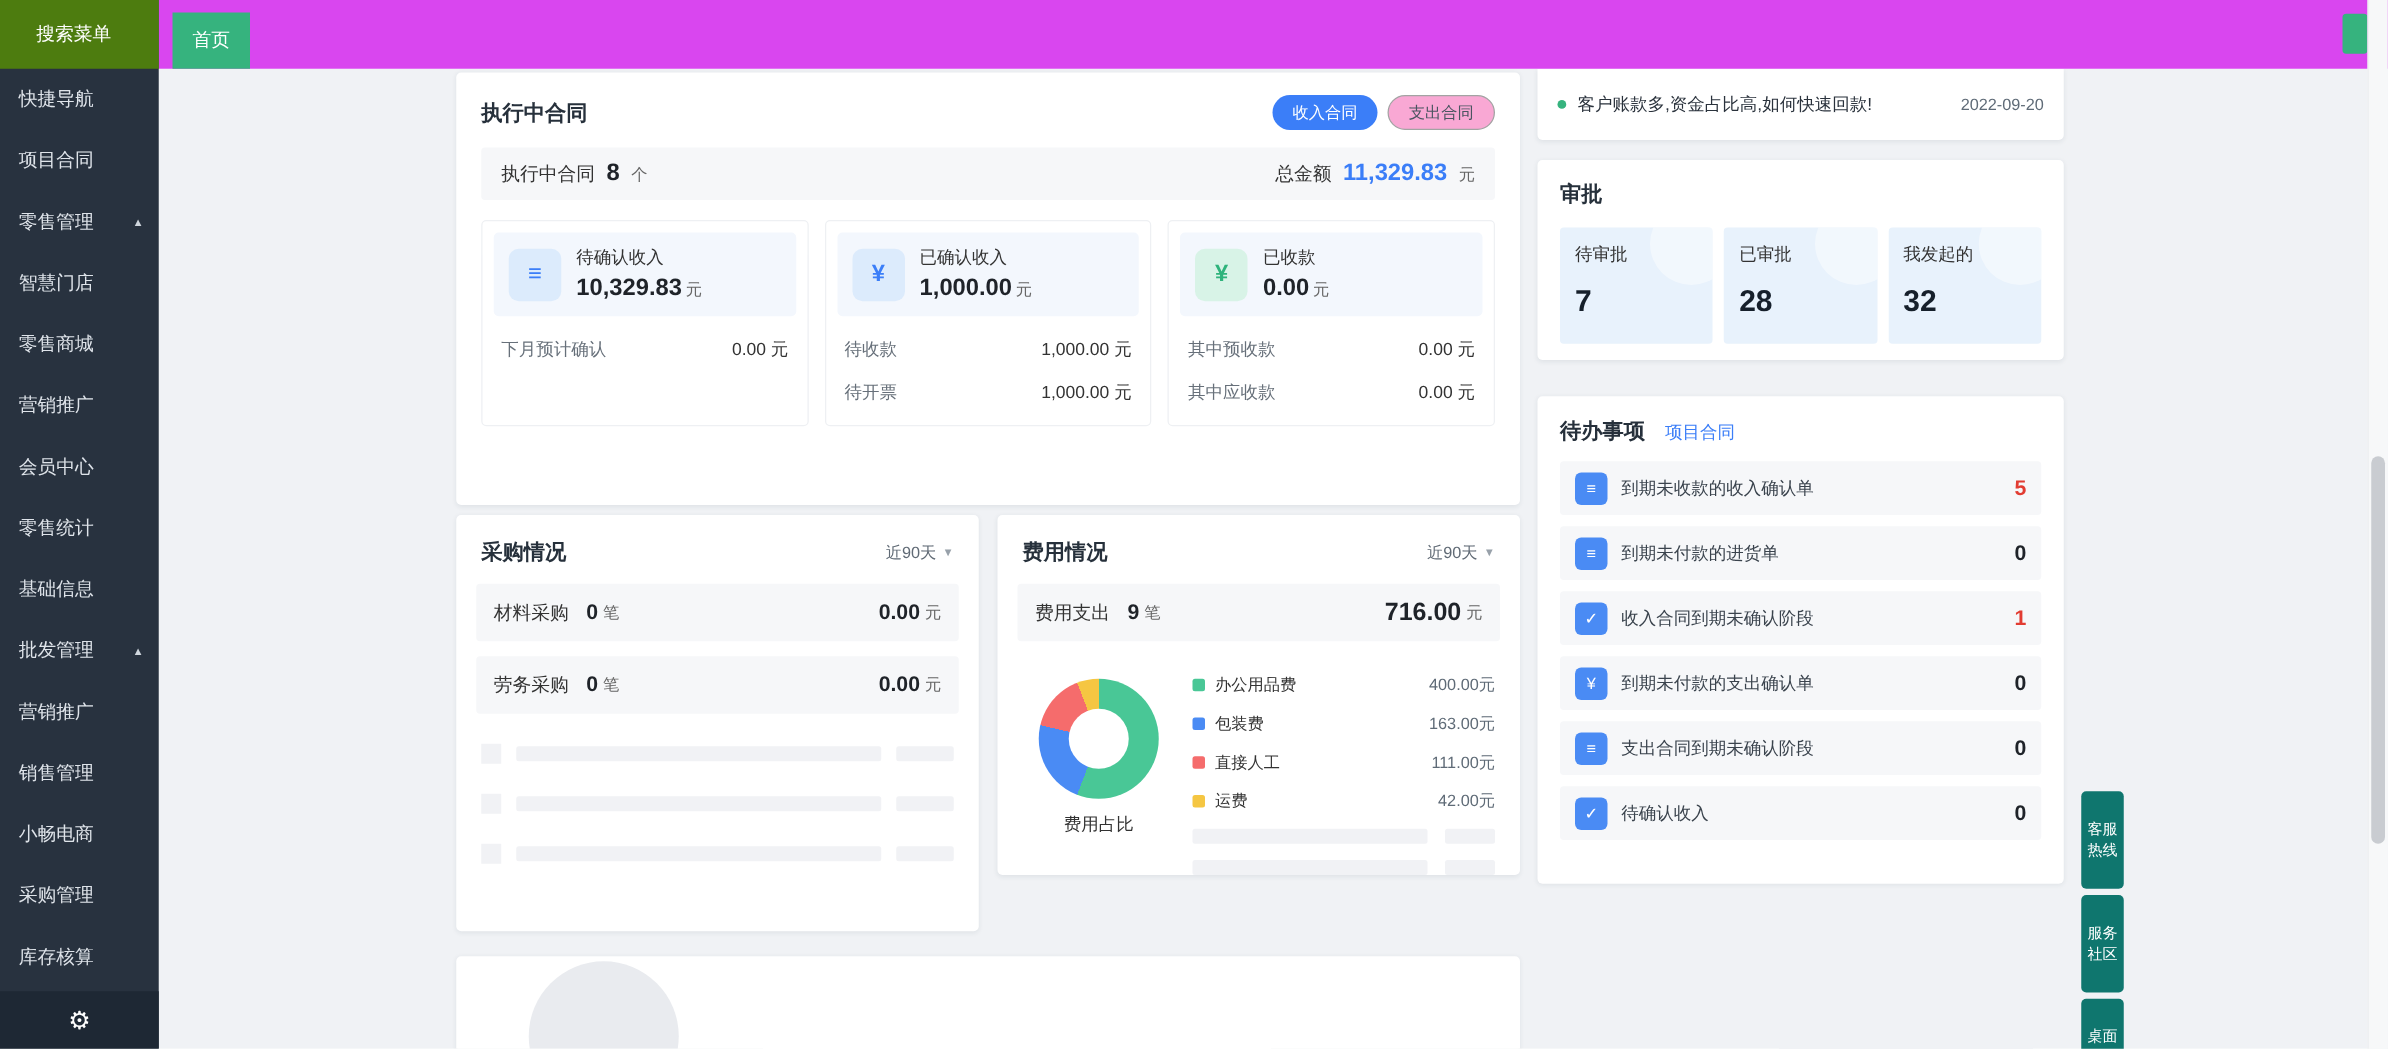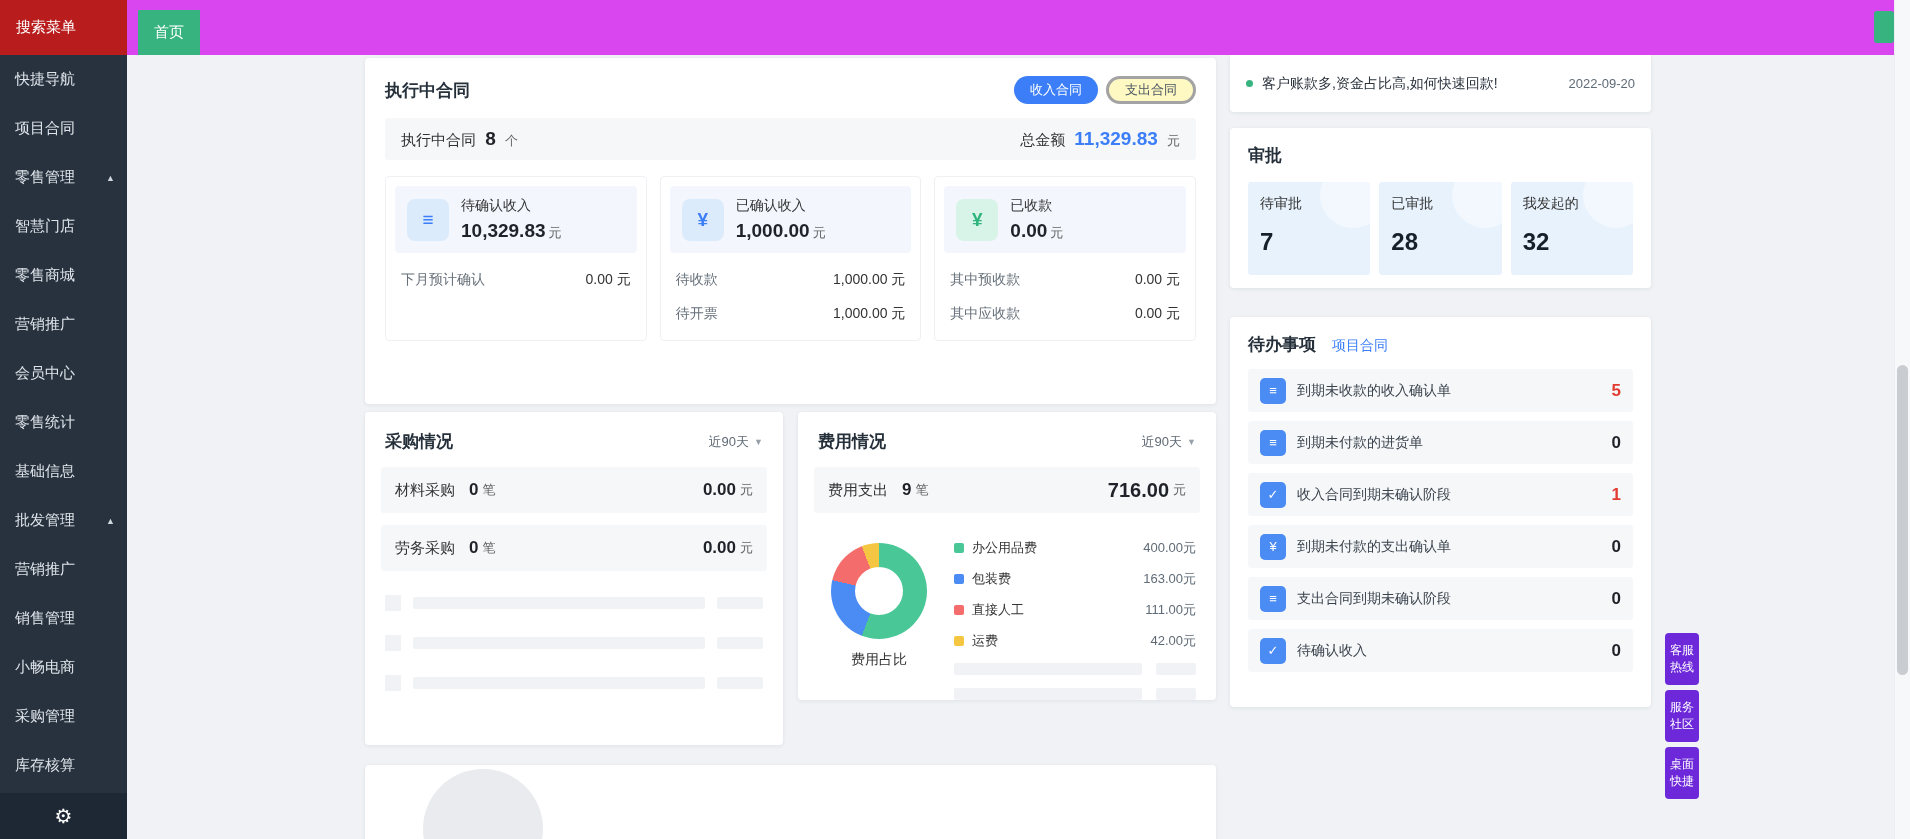--- a/index.html
+++ b/index.html
@@ -1,21 +1,21 @@
 <!DOCTYPE html>
 <html><head>
 <meta charset="utf-8">
 <style>
   * { margin:0; padding:0; box-sizing:border-box; font-family:"Liberation Sans","DejaVu Sans",sans-serif; }
   html,body { width:1910px; height:839px; }
   body { position:relative; background:#fff; overflow:hidden; }
 
   
   .sidebar { position:absolute; left:0; top:0; width:127px; height:839px; background:#28323f; z-index:20; display:flex; flex-direction:column; }
-  .side-search { height:55px; background:#b91c1c; display:flex; align-items:center; padding-left:16px; font-size:15px; color:#fff; cursor:pointer; }
+  .side-search { height:55px; background:#4d7c0f; display:flex; align-items:center; padding-left:29px; font-size:15px; color:#fff; cursor:pointer; }
   .side-menu { flex:1; overflow:hidden; }
   .side-item { height:49px; display:flex; align-items:center; justify-content:space-between; padding:0 12px 0 15px; font-size:15px; color:#dfe4ea; cursor:pointer; }
   .side-arrow { font-size:9px; color:#cfd6dd; }
   .side-foot { height:46px; background:#1e2834; display:flex; align-items:center; justify-content:center; }
   .gear { color:#fff; font-size:20px; cursor:pointer; }
 
   
   .topbar { position:absolute; left:127px; top:0; right:0; height:55px; background:#d946ef; z-index:15; }
   .home-tab { position:absolute; left:11px; top:10px; height:45px; min-width:62px; padding:0 14px; background:#36b37e; color:#fff; font-size:15px; display:flex; align-items:center; justify-content:center; cursor:pointer; }
   .tabbar-btn { position:absolute; right:16px; top:11px; width:20px; height:32px; background:#36b37e; border-radius:3px; cursor:pointer; }
@@ -27,21 +27,21 @@
   .card-head { display:flex; align-items:center; justify-content:space-between; padding:18px 20px 14px; }
   .card-title { font-size:17px; font-weight:bold; color:#26303b; }
   .range { font-size:13px; color:#606a75; display:flex; align-items:center; gap:5px; cursor:pointer; }
   .caret { font-size:9px; color:#98a1aa; }
 
   
   #contracts-card { left:238px; top:3px; width:851px; height:346px; }
   .pill-group { display:flex; gap:8px; }
   .pill { height:28px; border-radius:14px; padding:0 16px; font-size:13px; display:flex; align-items:center; cursor:pointer; }
   .pill.active { background:#3b7ef8; color:#fff; }
-  .pill.plain { background:#fef9c3; color:#4a5561; border:3px solid #a3a3a3; }
+  .pill.plain { background:#f9a8d4; color:#4a5561; border:1px solid #a3a3a3; }
   .summary-strip { margin:0 20px; height:42px; background:#f6f7f9; border-radius:3px; display:flex; align-items:center; justify-content:space-between; padding:0 16px; font-size:15px; color:#333; }
   .num-strong { font-size:19px; font-weight:bold; color:#1f2329; margin:0 5px; }
   .num-blue { color:#3b7ef8; }
   .unit { font-size:13px; color:#666; }
   .boxes { display:flex; gap:13px; margin:16px 20px 0; }
   .box { flex:1; border:1px solid #eef0f3; border-radius:4px; padding:9px; background:#fff; }
   .box-top { background:#f3f7fd; border-radius:4px; padding:11px 12px; display:flex; align-items:center; gap:12px; }
   .box-icon { width:42px; height:42px; border-radius:8px; display:flex; align-items:center; justify-content:center; font-size:19px; font-weight:bold; }
   .box-icon.blue { background:#dcebfc; color:#3b7ef8; }
   .box-icon.green { background:#d8f3e7; color:#2fb37c; }
@@ -102,21 +102,21 @@
   .todo-link { font-size:14px; color:#3b7ef8; cursor:pointer; }
   .todo-list { margin-top:13px; }
   .todo-row { height:43px; background:#f6f7f9; border-radius:3px; display:flex; align-items:center; padding:0 12px; margin-bottom:9px; cursor:pointer; }
   .todo-icon { width:26px; height:26px; border-radius:5px; background:#4a8bf4; color:#fff; font-size:13px; display:flex; align-items:center; justify-content:center; margin-right:11px; flex:none; }
   .todo-label { font-size:14px; color:#3a434d; }
   .todo-value { margin-left:auto; font-size:17px; font-weight:bold; color:#1f2329; }
   .todo-value.red { color:#e23c32; }
 
   
   .float-col { position:absolute; left:1665px; top:633px; width:34px; display:flex; flex-direction:column; gap:5px; z-index:25; }
-  .float-btn { background:#6d28d9; color:#fff; border-radius:4px; padding:9px 0; display:flex; flex-direction:column; align-items:center; font-size:12px; line-height:17px; cursor:pointer; }
+  .float-btn { background:#0f766e; color:#fff; border-radius:4px; padding:22px 0; display:flex; flex-direction:column; align-items:center; font-size:12px; line-height:17px; cursor:pointer; }
 
   
   .scrollbar { position:absolute; right:0; top:0; width:16px; height:839px; background:#f7f8f9; border-left:1px solid #ebedef; z-index:18; }
   .scroll-thumb { position:absolute; left:2px; top:365px; width:11px; height:310px; border-radius:6px; background:#c9ccd1; cursor:pointer; }
 </style>
 </head>
 <body>
 
 <div class="sidebar">
   <div class="side-search">

